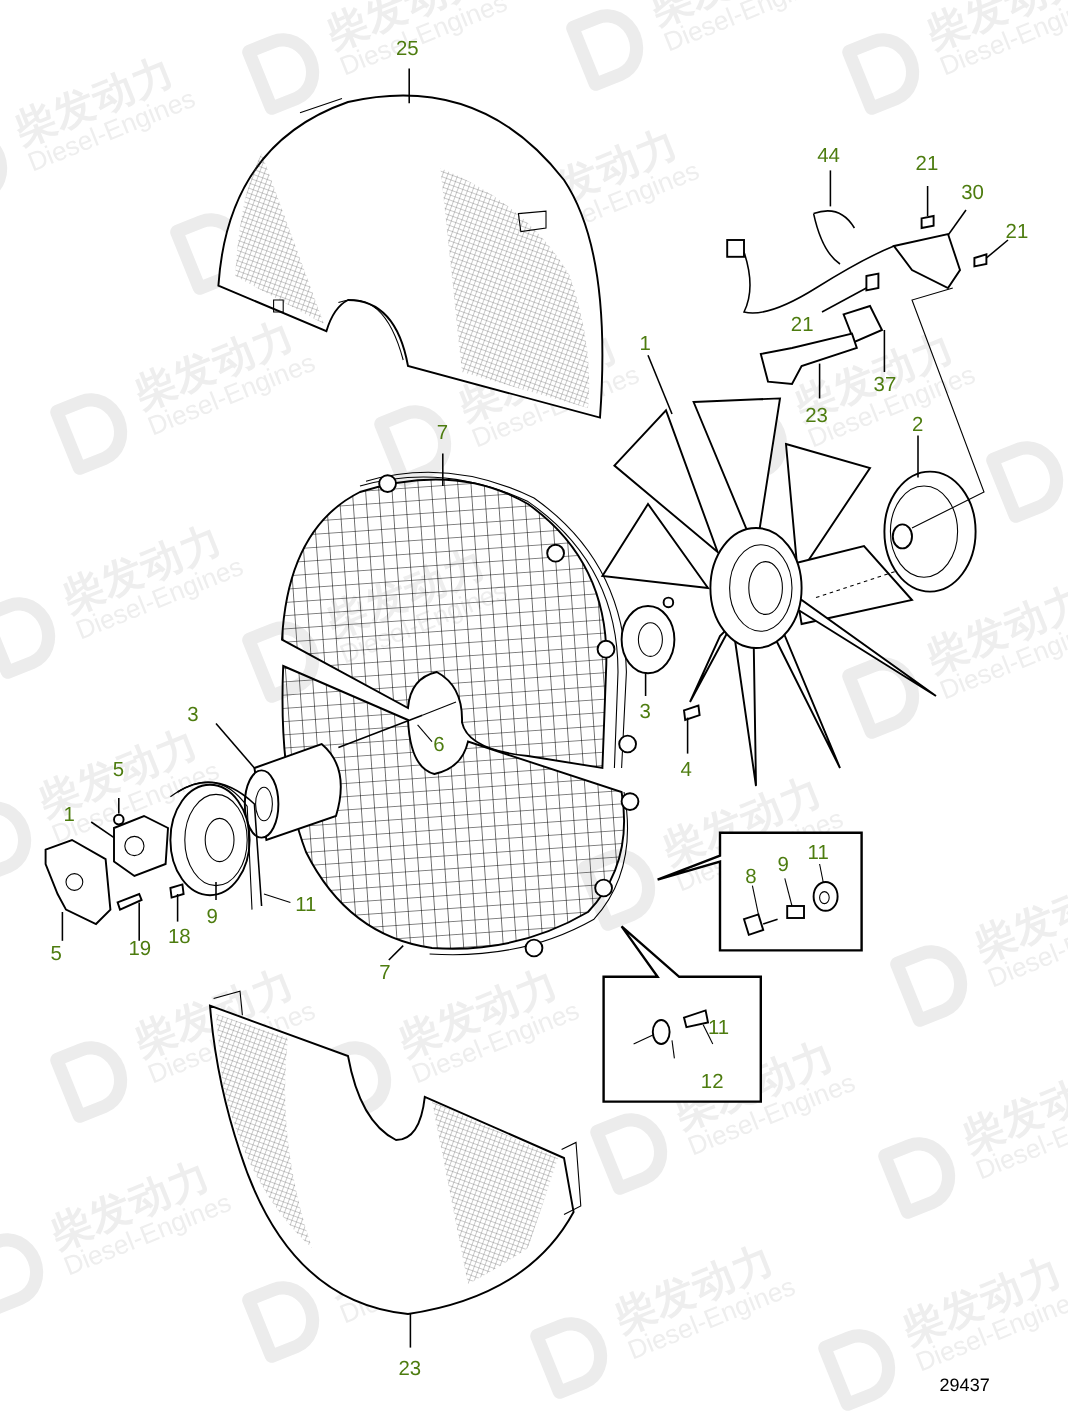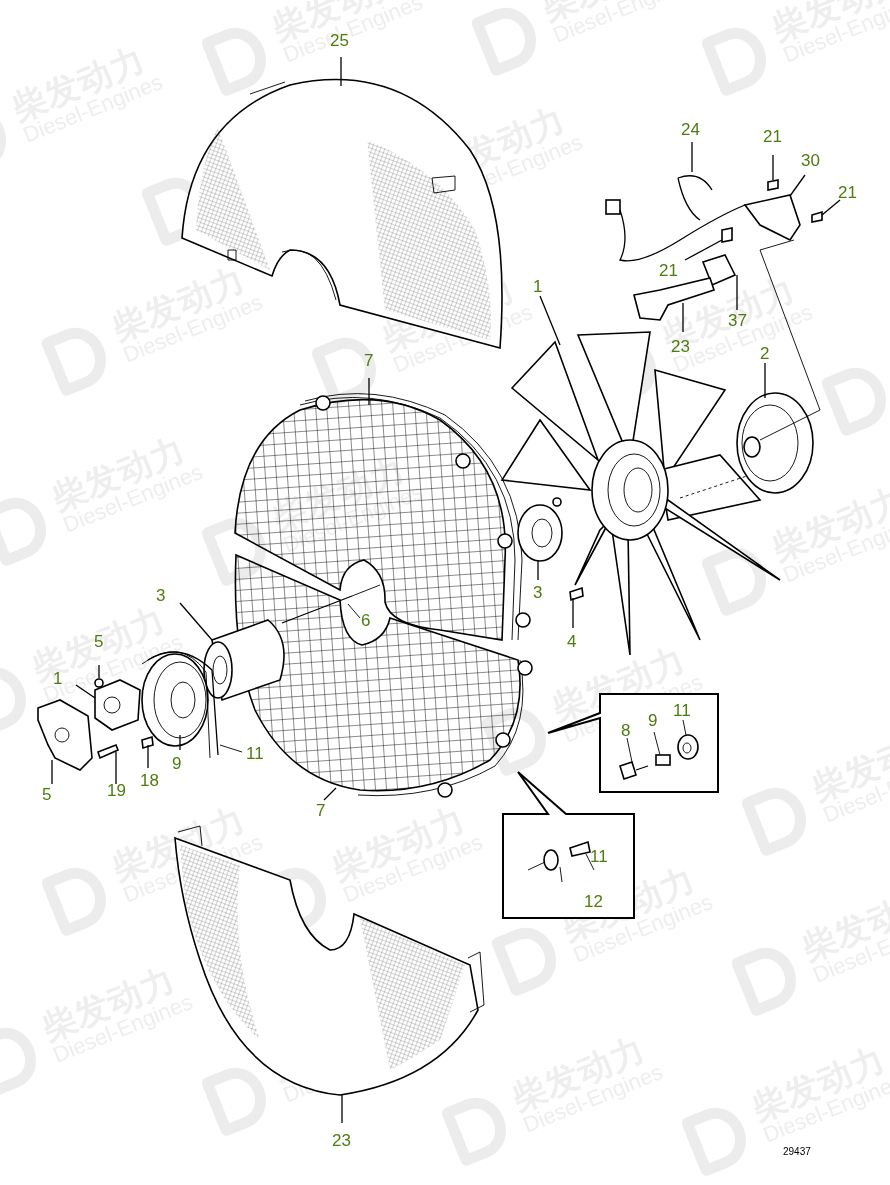--- a/index.html
+++ b/index.html
@@ -7,21 +7,21 @@
          font-family: "Liberation Sans", sans-serif; }
   #canvas { position: absolute; left: 0; top: 0; width: 890px; height: 1185px; }
   .wm { position: absolute; pointer-events: none; transform: rotate(-22deg); transform-origin: left top; }
   .wm-logo { position: absolute; width: 56px; height: 62px; border: 11px solid #ececec; border-radius: 6px 50% 50% 6px;
              box-sizing: border-box; }
   .wm-cn { position: absolute; left: 72px; top: -4px; font-family: "DejaVu Sans", sans-serif; font-weight: bold;
            font-size: 34px; color: #eeeeee; white-space: nowrap; letter-spacing: 1px; }
   .wm-en { position: absolute; left: 72px; top: 34px; font-family: "Liberation Sans", sans-serif;
            font-size: 22px; color: #eeeeee; white-space: nowrap; }
   .callout { position: absolute; font-family: "Liberation Sans", sans-serif; font-size: 17px; color: #4d7c0f; line-height: 1; }
-  .figno { position: absolute; font-family: "Liberation Sans", sans-serif; font-size: 10px; color: #000; }
+  .figno { position: absolute; font-family: "Liberation Sans", sans-serif; font-size: 15px; color: #000; }
   svg { position: absolute; left: 0; top: 0; }
   .ln { stroke: #000; stroke-width: 1.3; fill: none; }
   .thin { stroke: #000; stroke-width: 0.9; fill: none; }
   .part { stroke: #000; stroke-width: 1.6; fill: #fff; }
   .mesh { fill: url(#grid); stroke: #000; stroke-width: 1.6; }
   .finemesh { fill: url(#finegrid); stroke: none; }
   .box { fill: #fff; stroke: #000; stroke-width: 2; }
 </style>
 </head>
 <body>
@@ -314,21 +314,21 @@
     <g>
       <path class="part" d="M175 838 L290 880 Q300 935 330 950 Q350 950 354 914 L470 965 L478 1010 Q440 1080 340 1095 Q240 1085 200 960 Q180 900 175 838 Z"></path>
       <path class="finemesh" d="M180 845 L240 865 Q230 950 260 1040 Q205 990 185 900 Z"></path>
       <path class="finemesh" d="M360 918 L465 965 L440 1040 Q410 1060 390 1070 Z"></path>
       <path class="thin" d="M178 832 L200 826 L202 846 M468 958 L480 952 L484 1005 L470 1012"></path>
       <line class="ln" x1="342" y1="1095" x2="342" y2="1123"></line>
     </g>
   </svg>
 
   <span class="callout" style="left:330px;top:32px">25</span>
-  <span class="callout" style="left:681px;top:121px">24</span>
+  <span class="callout" style="left:681px;top:121px">44</span>
   <span class="callout" style="left:763px;top:128px">21</span>
   <span class="callout" style="left:801px;top:152px">30</span>
   <span class="callout" style="left:838px;top:184px">21</span>
   <span class="callout" style="left:659px;top:262px">21</span>
   <span class="callout" style="left:728px;top:312px">37</span>
   <span class="callout" style="left:671px;top:338px">23</span>
   <span class="callout" style="left:533px;top:278px">1</span>
   <span class="callout" style="left:760px;top:345px">2</span>
   <span class="callout" style="left:364px;top:352px">7</span>
   <span class="callout" style="left:533px;top:584px">3</span>

